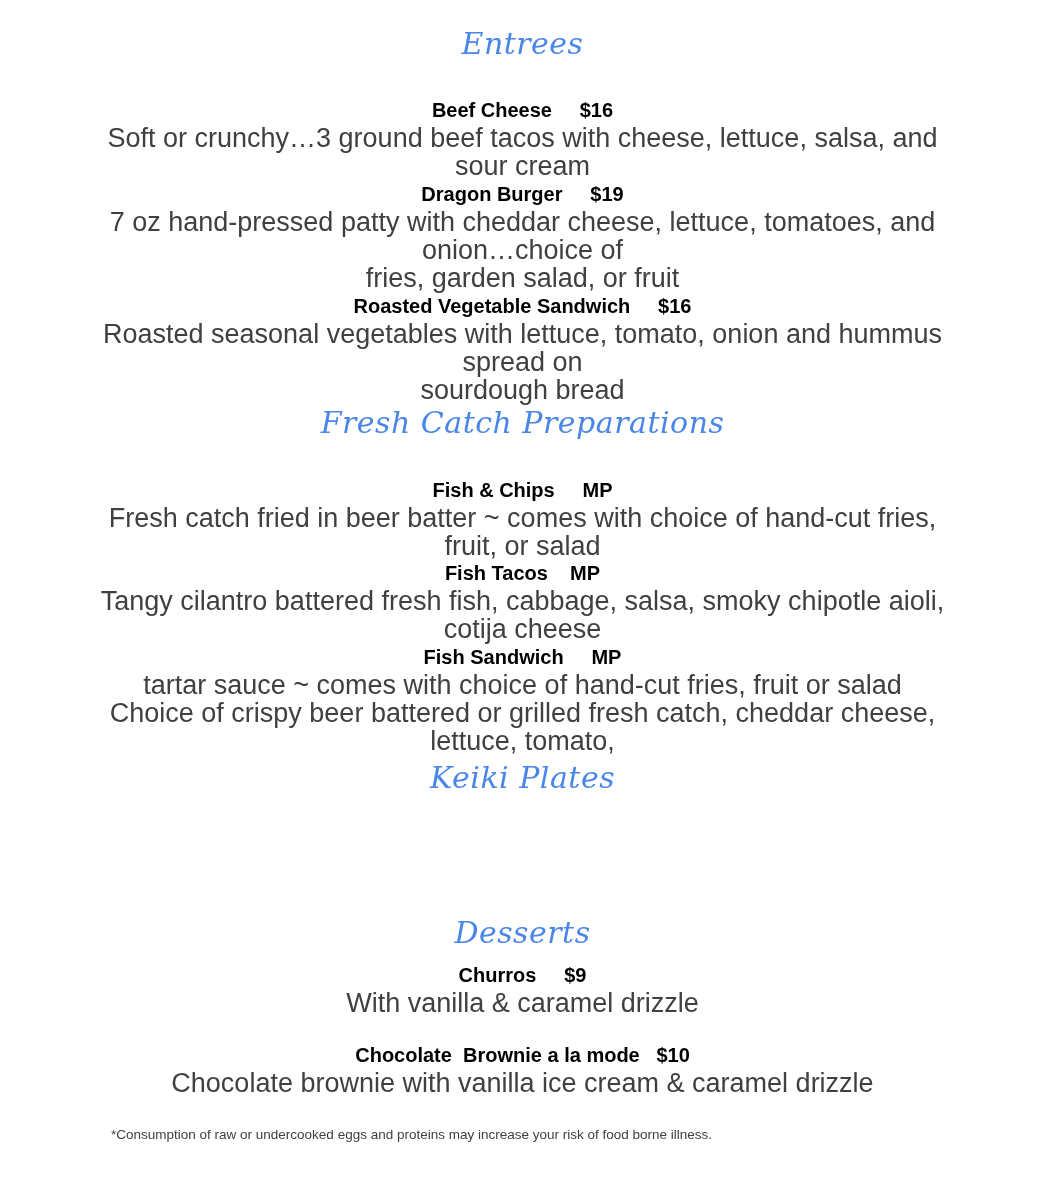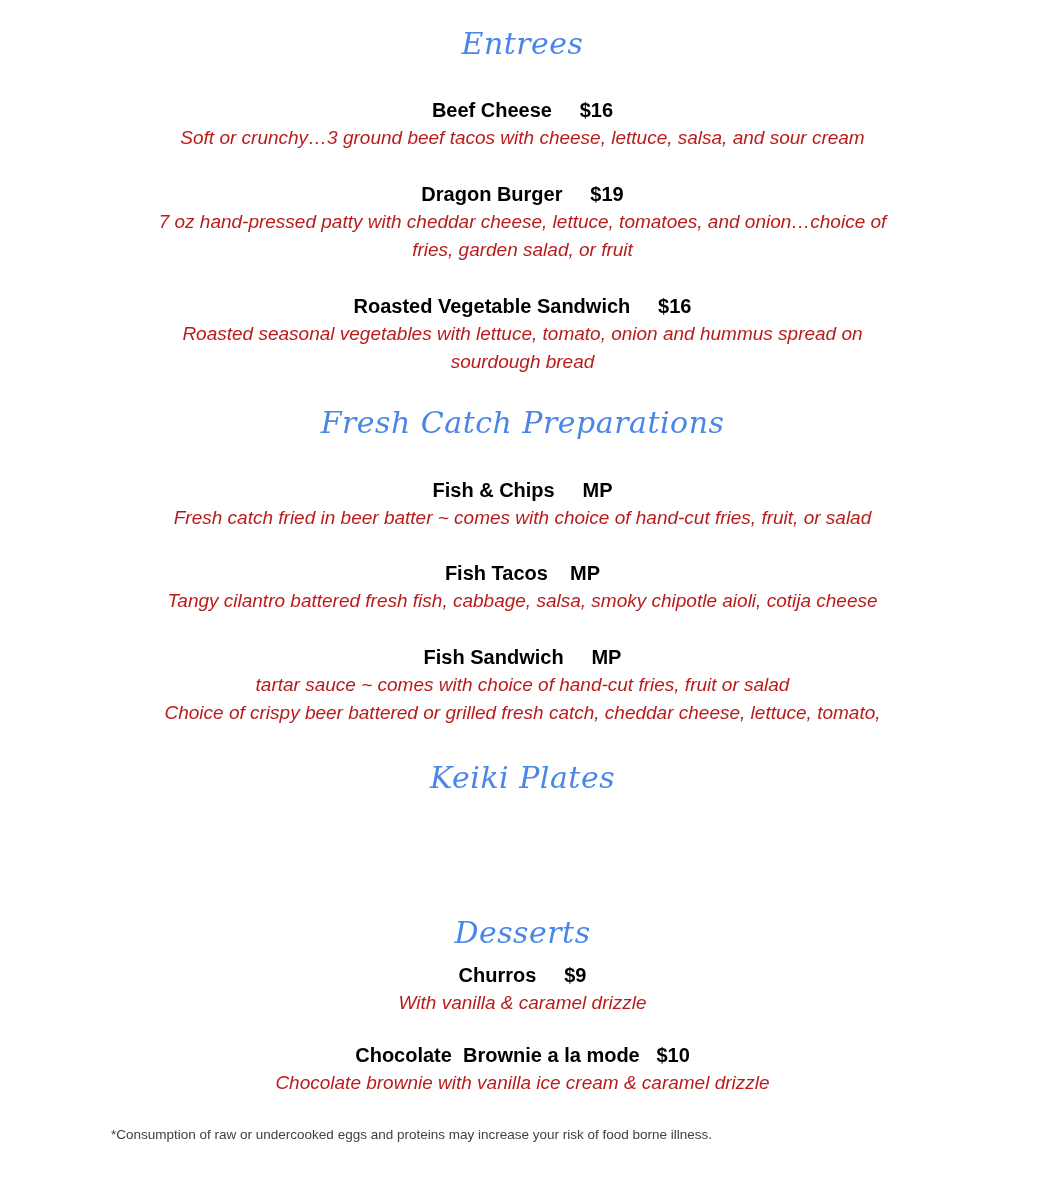--- a/index.html
+++ b/index.html
@@ -41,24 +41,23 @@
     }
     .item-head {
       font-family: "Liberation Sans", sans-serif;
       font-weight: bold;
       font-size: 20px;
       line-height: 28px;
       white-space: pre;
     }
     .item-desc {
       font-family: "Liberation Sans", sans-serif;
-      font-style: italic;
-      font-size: 19px;
+      font-size: 27px;
       line-height: 28px;
-      color: #b91c1c;
+      color: #404040;
     }
     .footnote {
       position: absolute;
       left: 111px;
       top: 1126px;
       font-family: "Liberation Sans", sans-serif;
       font-size: 13.5px;
       line-height: 18px;
       color: #404040;
     }

